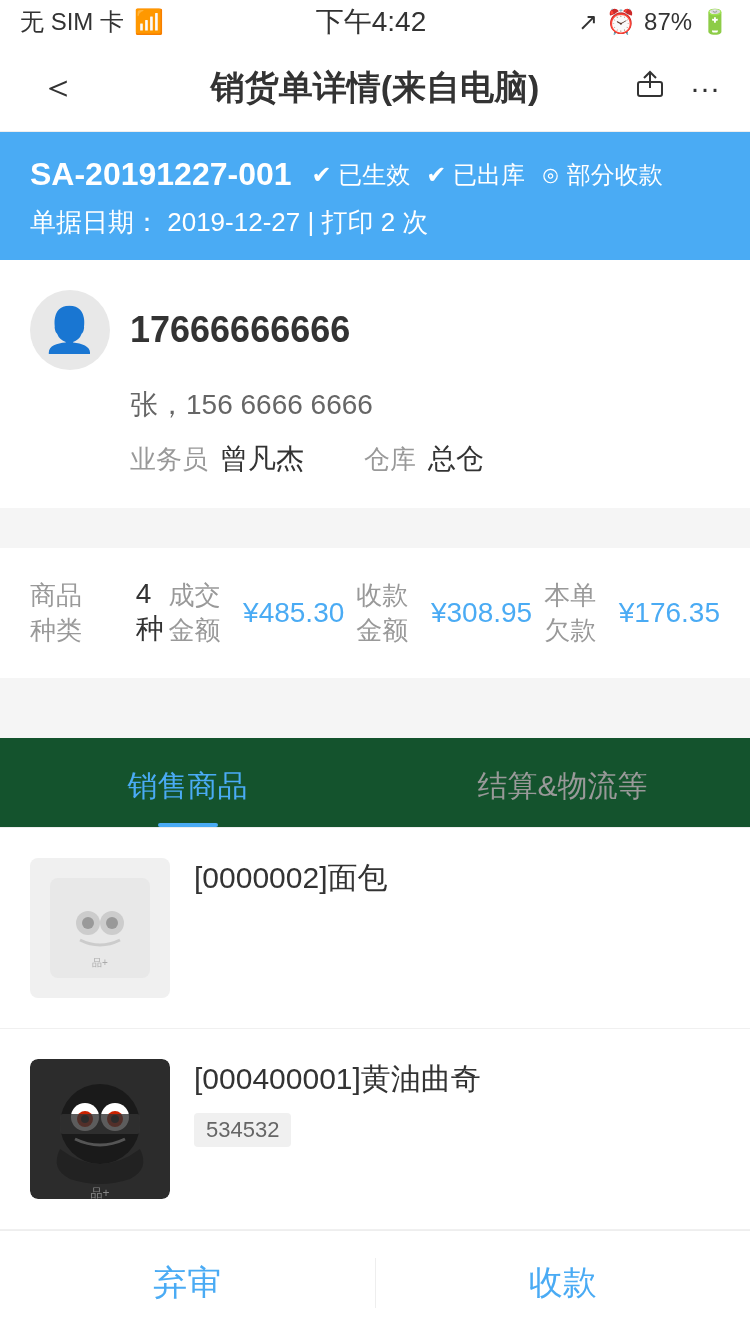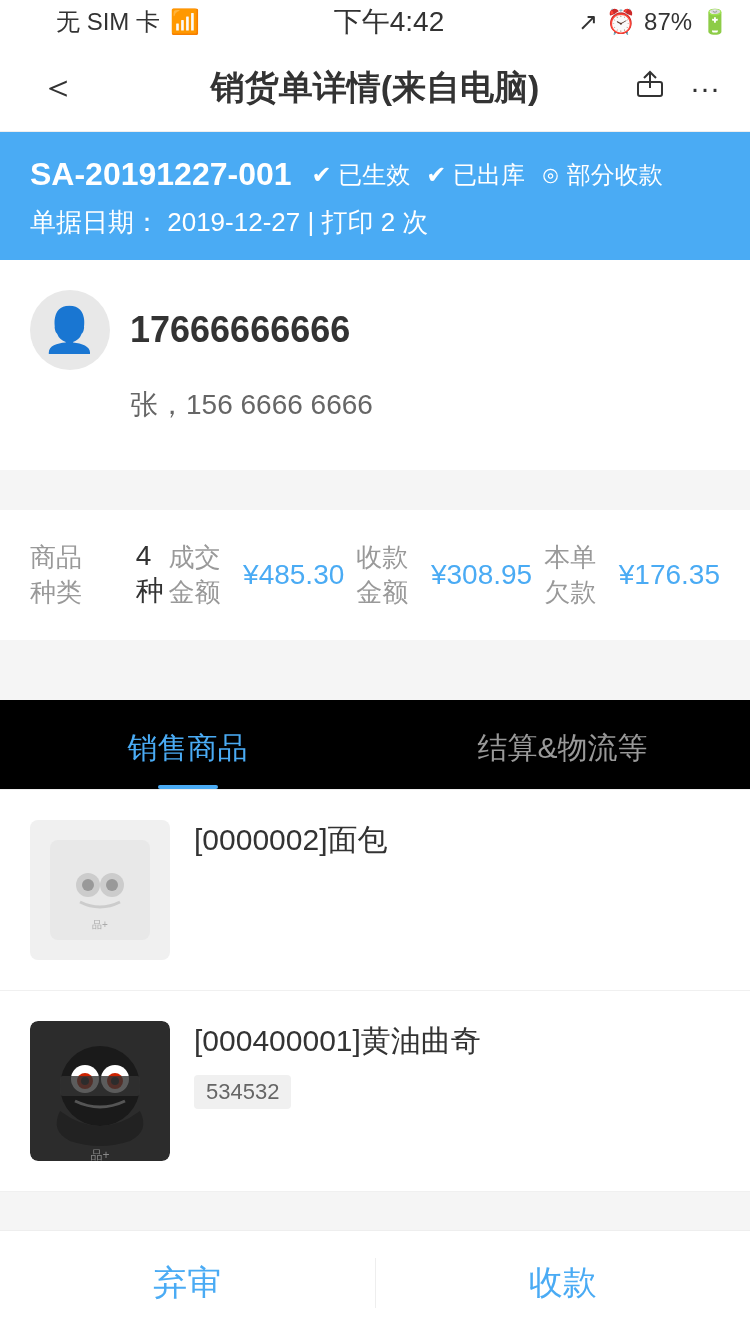--- a/index.html
+++ b/index.html
@@ -17,21 +17,21 @@
     .status-bar {
       height: 44px;
       background: #fff;
       display: flex;
       align-items: center;
       justify-content: space-between;
       padding: 0 20px;
       font-size: 24px;
       font-weight: 500;
     }
-    .status-left { display: flex; align-items: center; gap: 10px; margin-left: 36px; }
+    .status-left { display: flex; align-items: center; gap: 10px; }
     .status-center { font-size: 28px; font-weight: 400; }
     .status-right { display: flex; align-items: center; gap: 8px; font-size: 24px; }
 
     
     .nav-bar {
       height: 88px;
       background: #fff;
       display: flex;
       align-items: center;
       padding: 0 30px;
@@ -193,21 +193,21 @@
       gap: 8px;
       background: #fff0f0;
       padding: 4px 12px;
       border-radius: 20px;
     }
     .overdue-icon { color: #e74c3c; font-size: 28px; }
     .overdue-text { font-size: 26px; color: #e74c3c; }
 
     
     .tabs-section {
-      background: #000000;
+      background: #14532d;
       display: flex;
       border-bottom: 1px solid #eee;
     }
     .tab {
       flex: 1;
       text-align: center;
       padding: 28px 0 20px;
       font-size: 30px;
       cursor: pointer;
       position: relative;
@@ -363,20 +363,30 @@
   </div>
 
   <div class="customer-section">
     <div class="customer-row">
       <div class="avatar">
         <span class="avatar-icon">👤</span>
       </div>
       <span class="customer-phone">17666666666</span>
     </div>
     <div class="customer-name">张，156 6666 6666</div>
+    <div class="customer-meta">
+      <div class="meta-item">
+        <span class="meta-label">业务员</span>
+        <span class="meta-value">曾凡杰</span>
+      </div>
+      <div class="meta-item">
+        <span class="meta-label">仓库</span>
+        <span class="meta-value">总仓</span>
+      </div>
+    </div>
   </div>
 
   <div class="separator"></div>
 
   <div class="summary-section">
     <div class="summary-left">
       <div class="summary-item">
         <span class="summary-label">商品种类</span>
         <span class="summary-value">4种</span>
       </div>

